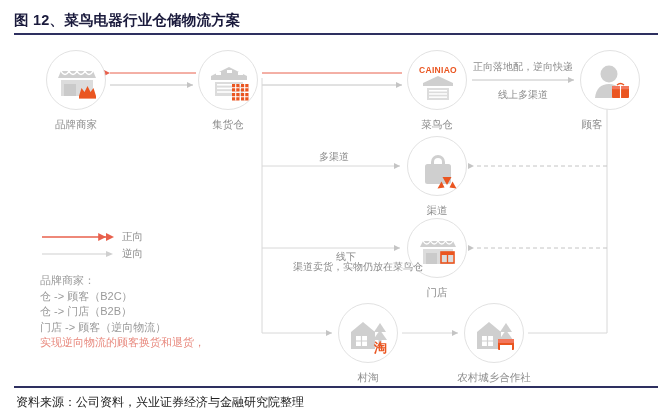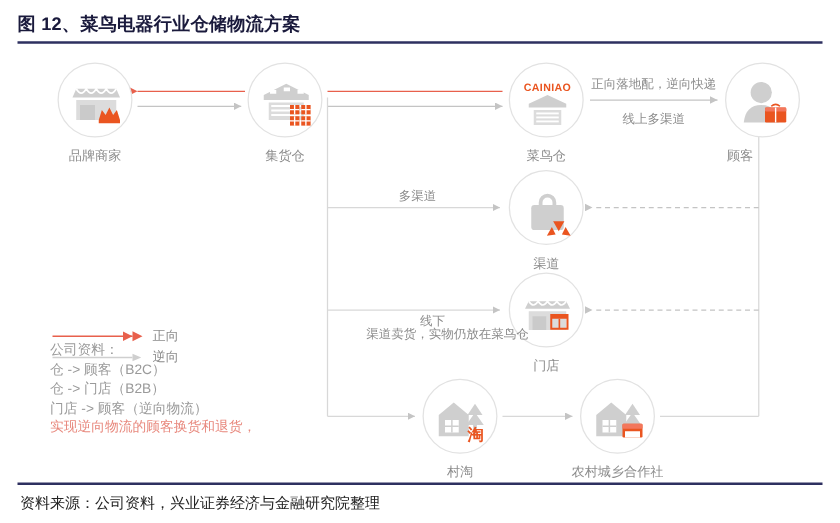--- a/index.html
+++ b/index.html
@@ -68,21 +68,21 @@
   
   .edge-label{
     position:absolute;
     font-size:10px;color:#8c8c8c;
     white-space:nowrap;
     transform:translateX(-50%);
   }
 
   
   .legend{
-    position:absolute;left:40px;top:192px;width:215px;margin-top:32px;
+    position:absolute;left:40px;top:192px;width:215px;
   }
   .legend-row{position:relative;height:17px;}
   .legend-row .lbl{
     position:absolute;left:82px;top:0px;
     font-size:10.5px;color:#8c8c8c;white-space:nowrap;
   }
   .legend-text{
     position:absolute;left:40px;top:235px;width:220px;
   }
   .legend-text div{
@@ -275,21 +275,21 @@
       <div class="legend-row">
         <svg width="78" height="14">
           <line x1="2" y1="7" x2="66" y2="7" stroke="#cfcfcf" stroke-width="1.1"></line>
           <path d="M66,4 L73,7 L66,10 z" fill="#cfcfcf"></path>
         </svg>
         <span class="lbl">逆向</span>
       </div>
     </div>
 
     <div class="legend-text">
-      <div>公司资料：</div>
+      <div>品牌商家：</div>
       <div>仓 -&gt; 顾客（B2C）</div>
       <div>仓 -&gt; 门店（B2B）</div>
       <div>门店 -&gt; 顾客（逆向物流）</div>
       <div class="hi">实现逆向物流的顾客换货和退货，</div>
     </div>
 
   </div>
 
   <div class="footer-rule"></div>
   <div class="source-text">资料来源：公司资料，兴业证券经济与金融研究院整理</div>

